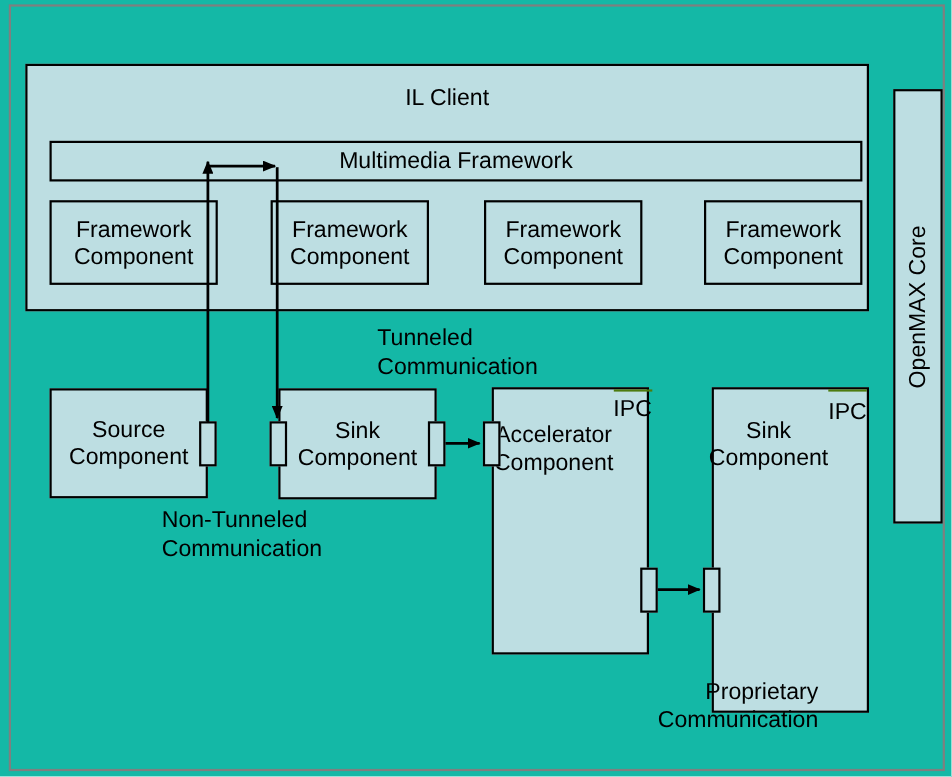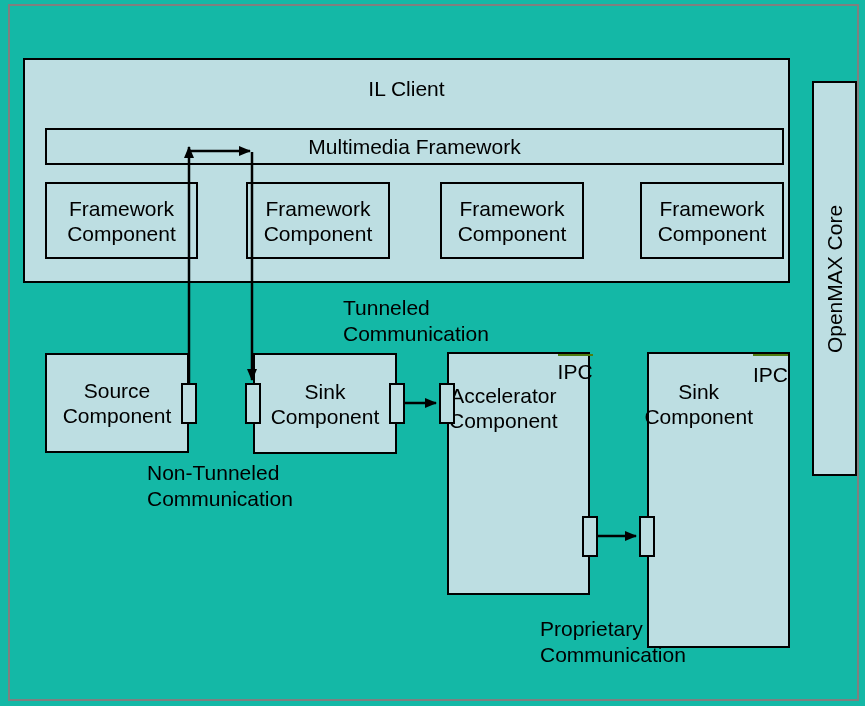--- a/index.html
+++ b/index.html
@@ -60,21 +60,21 @@
   .p-host-out{left:389px;top:383px;}
   .p-accel-in{left:439px;top:383px;}
   .p-codec-out{left:582px;top:516px;}
   .p-sink-in{left:639px;top:516px;}
   
   .wires{position:absolute;left:0;top:0;width:865px;height:706px;pointer-events:none;}
   
   .note{position:absolute;font-size:21px;line-height:26px;white-space:pre-line;}
   .note-tunneled{left:343px;top:295px;}
   .note-nontunneled{left:147px;top:460px;}
-  .note-proprietary{left:540px;top:616px;}
+  .note-proprietary{left:598px;top:616px;text-align:right;}
 </style>
 </head>
 <body>
 
 <div class="canvas">
 
   <div class="page-border"></div>
 
   <div class="box il-client">
     <div class="label il-client-label">IL Client</div>

